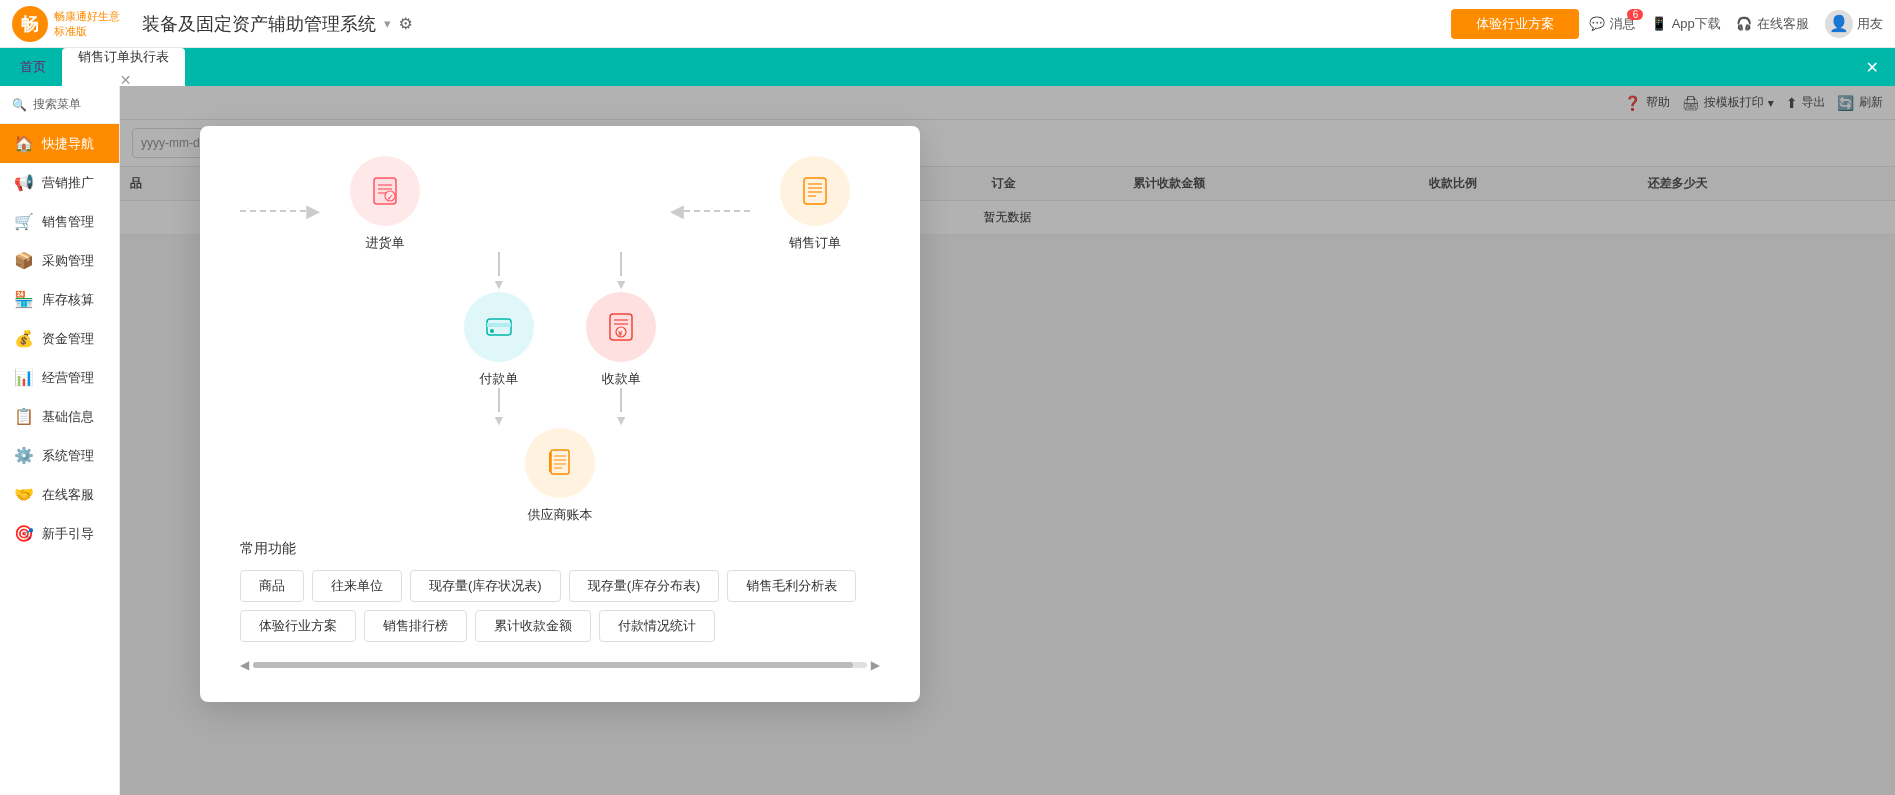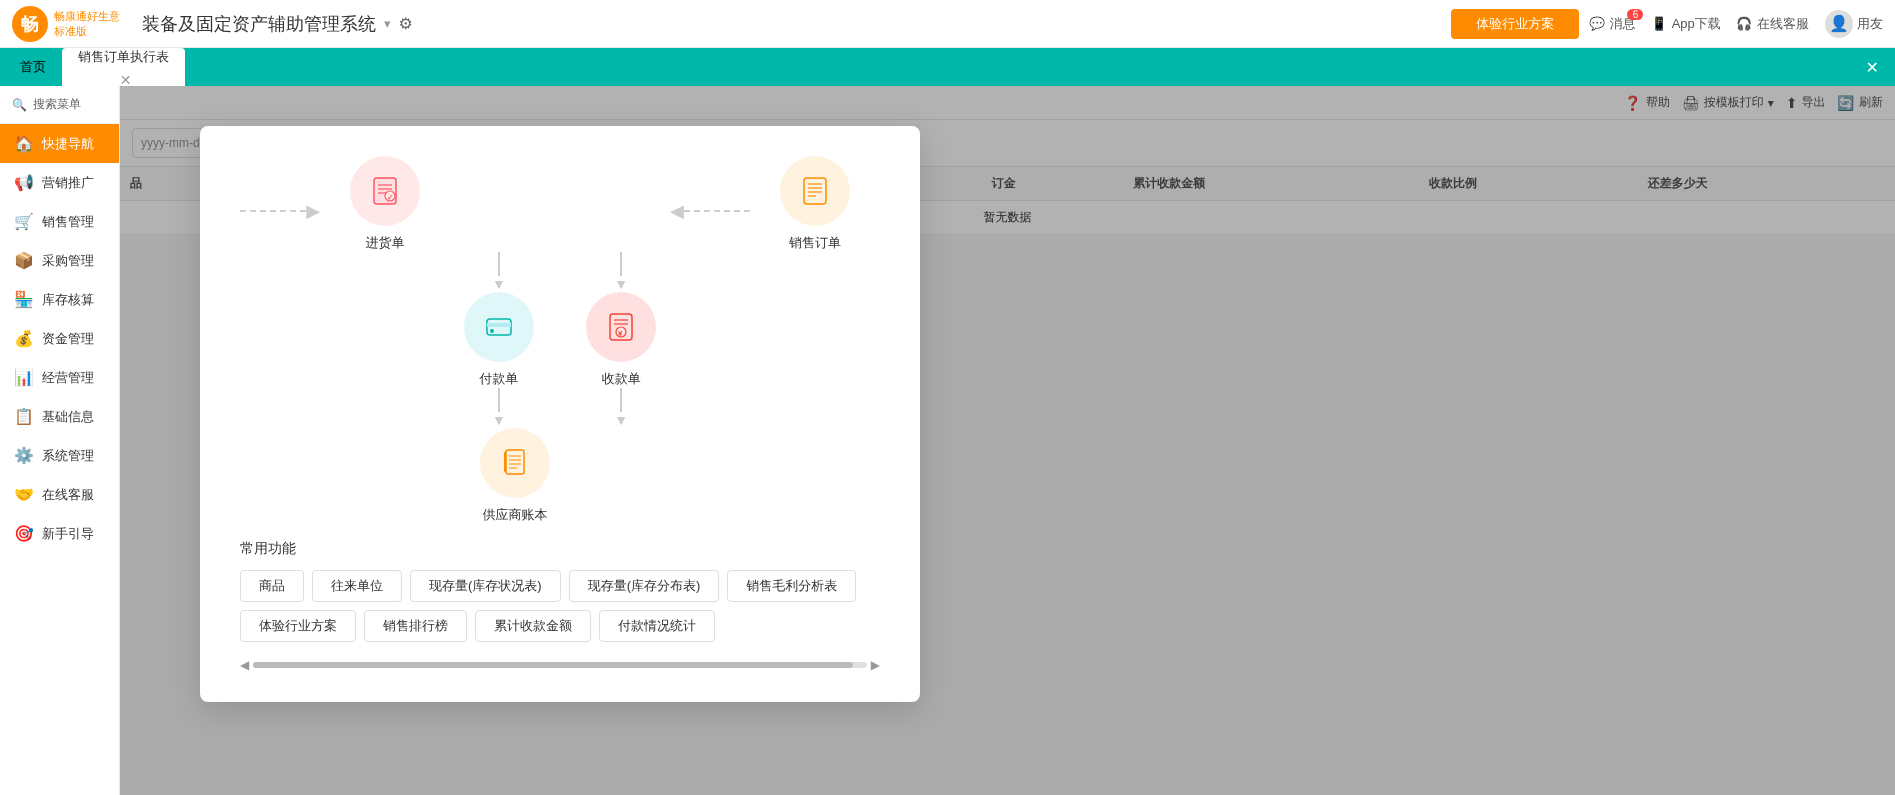--- a/index.html
+++ b/index.html
@@ -21,21 +21,21 @@
     .experience-btn { background: #ff8c00; color: #fff; border: none; padding: 6px 25px; border-radius: 4px; cursor: pointer; font-size: 13px; }
     .header-right { display: flex; align-items: center; gap: 16px; margin-left: auto; }
     .header-icon-item { display: flex; align-items: center; gap: 4px; color: #555; cursor: pointer; font-size: 13px; position: relative; }
     .badge { background: #f44; color: #fff; font-size: 10px; border-radius: 10px; padding: 0 5px; min-width: 16px; text-align: center; position: absolute; top: -6px; right: -8px; }
     .user-avatar { width: 28px; height: 28px; background: #ddd; border-radius: 50%; display: flex; align-items: center; justify-content: center; color: #888; font-size: 16px; }
 
     
     .tab-bar {
       display: flex; align-items: center; background: #00b8a9; height: 38px; padding: 0 4px;
     }
-    .tab-item { display: flex; align-items: center; padding: 0 16px; height: 38px; color: #000000; cursor: pointer; font-size: 13px; gap: 6px; }
+    .tab-item { display: flex; align-items: center; padding: 0 16px; height: 38px; color: #701a75; cursor: pointer; font-size: 13px; gap: 6px; }
     .tab-item.active { background: #fff; color: #333; border-radius: 4px 4px 0 0; flex-direction: column; }
     .tab-close { font-size: 14px; color: #999; cursor: pointer; margin-left: 4px; }
     .tab-right-close { margin-left: auto; color: #fff; cursor: pointer; font-size: 16px; padding: 0 12px; }
 
     
     .main-layout { display: flex; height: calc(795px - 48px - 38px); }
 
     
     .sidebar { width: 120px; background: #fff; border-right: 1px solid #e8e8e8; display: flex; flex-direction: column; }
     .search-menu { display: flex; align-items: center; gap: 6px; padding: 10px 12px; color: #666; cursor: pointer; border-bottom: 1px solid #f0f0f0; font-size: 12px; }
@@ -354,21 +354,21 @@
             <div style="color:#ccc;font-size:14px;">▼</div>
           </div>
           <div style="flex:1;"></div>
           <div style="width:130px; display:flex; flex-direction:column; align-items:center; height:40px;">
             <div style="width:1px;flex:1;border-left:2px solid #ccc;"></div>
             <div style="color:#ccc;font-size:14px;">▼</div>
           </div>
           <div style="width:210px;"></div>
         </div>
 
-        <div style="display:flex; align-items:flex-start; gap:0; margin-bottom:0;">
+        <div style="display:flex; align-items:center; gap:0; margin-bottom:0;flex-direction:column;">
           <div style="width:130px;"></div>
           <div style="width:80px;"></div>
 
           <div class="flow-node">
             <div class="flow-circle orange">
               <svg width="34" height="34" viewBox="0 0 34 34" fill="none">
                   <rect x="8" y="4" width="18" height="24" rx="2" fill="#fff3e0" stroke="#ff8c00" stroke-width="1.5"></rect>
                   <line x1="11" y1="10" x2="23" y2="10" stroke="#ff8c00" stroke-width="1"></line>
                   <line x1="11" y1="14" x2="23" y2="14" stroke="#ff8c00" stroke-width="1"></line>
                   <line x1="11" y1="18" x2="23" y2="18" stroke="#ff8c00" stroke-width="1"></line>

